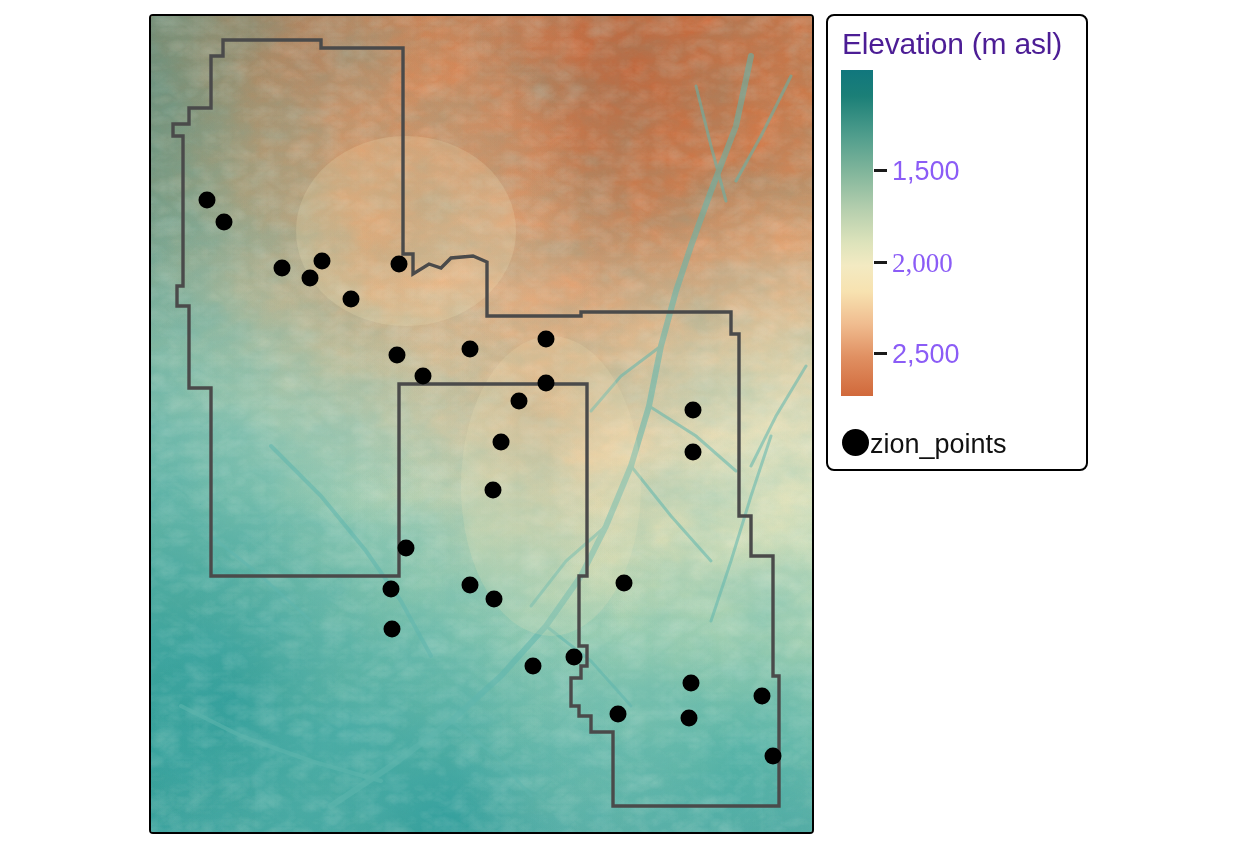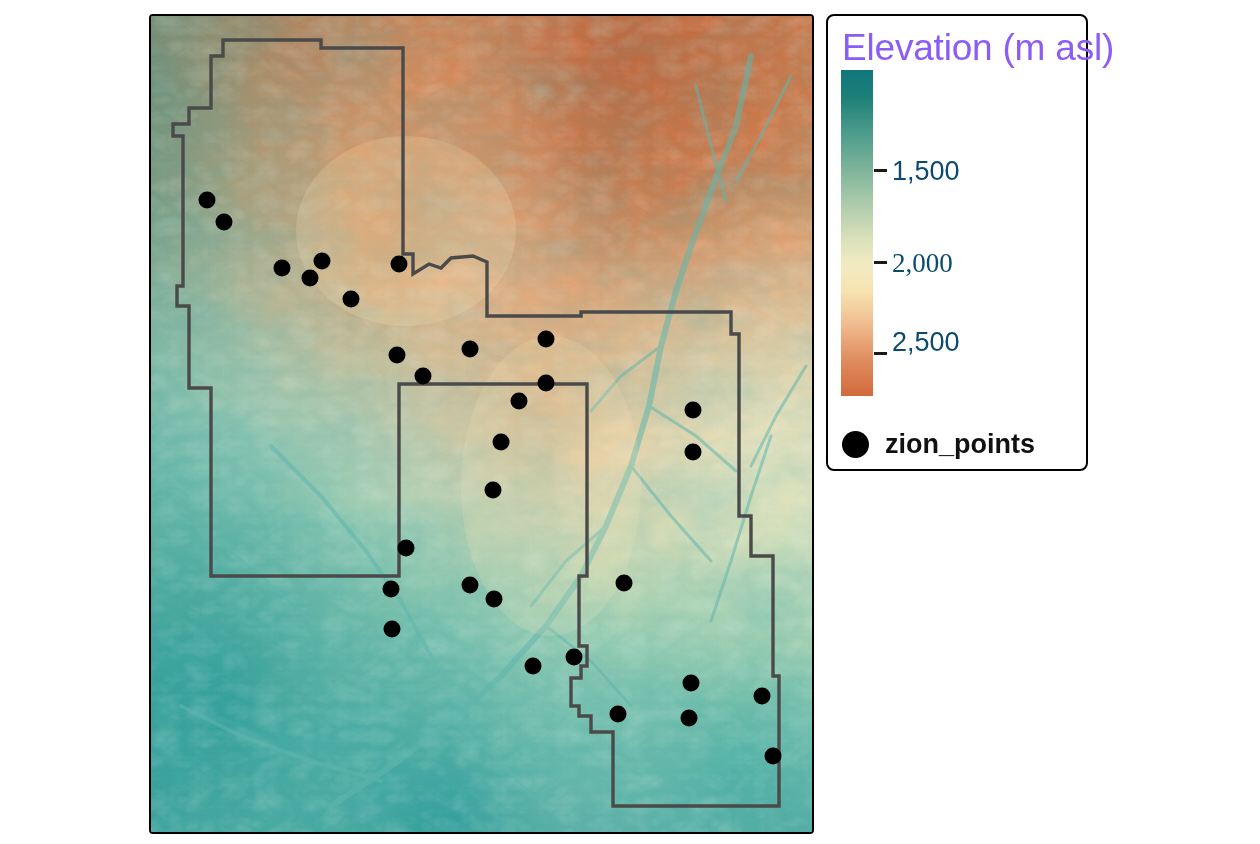--- a/index.html
+++ b/index.html
@@ -38,22 +38,22 @@
     height: 457px;
     border: 2px solid #000000;
     border-radius: 8px;
     background: #ffffff;
     box-sizing: border-box;
   }
   #legend-title {
     position: absolute;
     left: 14px;
     top: 11px;
-    font-size: 37px;
-    color: #8b5cf6;
+    font-size: 30px;
+    color: #4c1d95;
     white-space: nowrap;
     letter-spacing: -0.2px;
   }
   #colorbar-wrap {
     position: absolute;
     left: 13px;
     top: 54px;
     width: 32px;
     height: 326px;
   }
@@ -65,32 +65,31 @@
     position: absolute;
     left: 46px;
     width: 13px;
     height: 3px;
     background: #1a1a1a;
   }
   .cbar-label {
     position: absolute;
     left: 64px;
     font-size: 27px;
-    color: #0c4a6e;
+    color: #8b5cf6;
     transform: translateY(-50%);
     white-space: nowrap;
   }
   #legend-key {
     position: absolute;
     left: 14px;
     top: 413px;
     display: flex;
-    align-items: center;
-    gap: 16px;
-    font-weight: bold;
+    align-items: flex-start;
+    gap: 1px;
   }
   #legend-key-dot {
     width: 27px;
     height: 27px;
     border-radius: 50%;
     background: #000000;
     flex: 0 0 auto;
   }
   #legend-key-label {
     font-size: 27px;
@@ -361,19 +360,19 @@
     </svg>
   </div>
 
   <div class="cbar-tick" style="top:153px;"></div>
   <div class="cbar-label" style="top:155px;">1,500</div>
 
   <div class="cbar-tick" style="top:245px;"></div>
   <div class="cbar-label" style="top:247px;font-family:Liberation Serif, serif;">2,000</div>
 
   <div class="cbar-tick" style="top:336px;"></div>
-  <div class="cbar-label" style="top:326px;">2,500</div>
+  <div class="cbar-label" style="top:338px;">2,500</div>
 
   <div id="legend-key">
     <span id="legend-key-dot"></span>
     <span id="legend-key-label">zion_points</span>
   </div>
 </div>
 
 </body></html>

